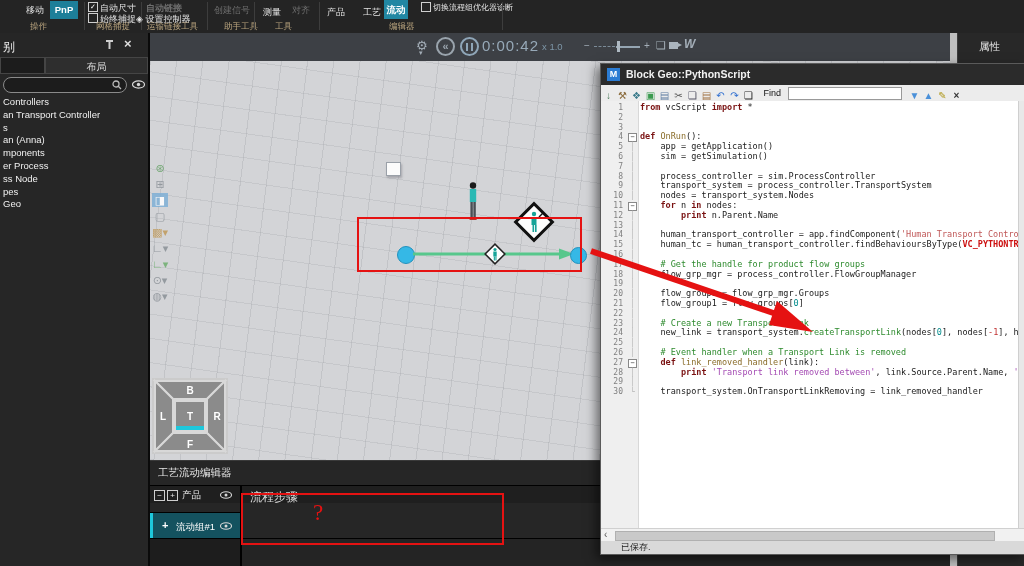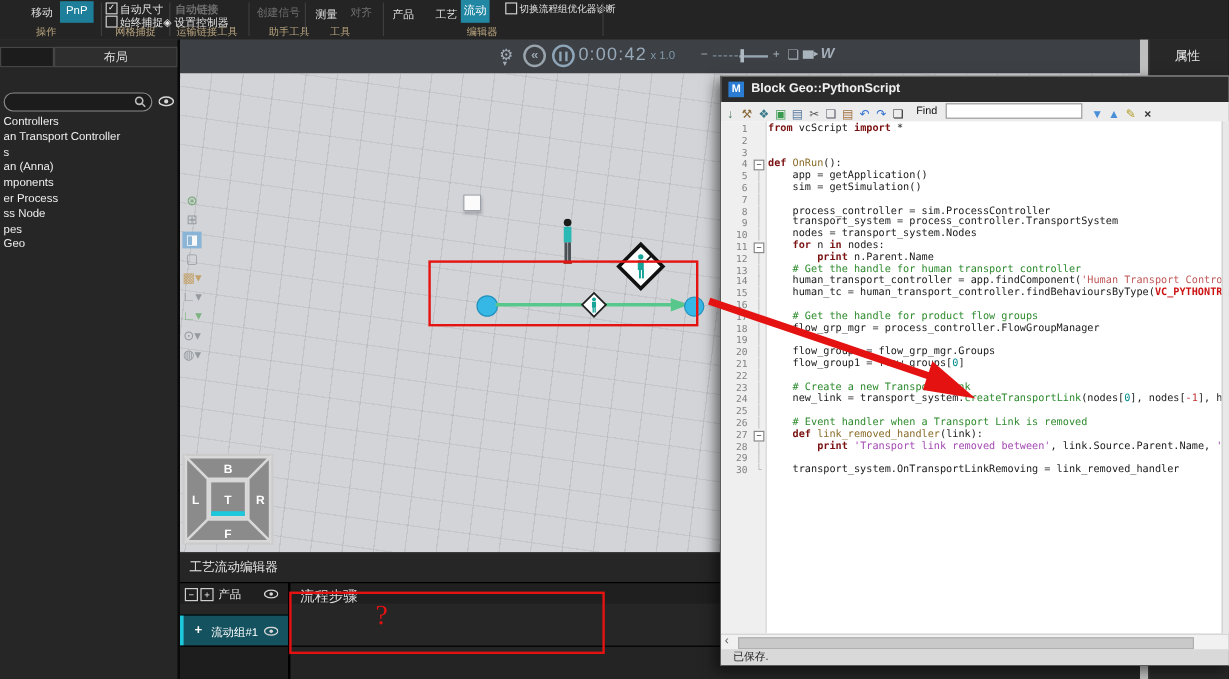--- a/index.html
+++ b/index.html
@@ -5,26 +5,26 @@
   html,body{margin:0;padding:0;background:#111;}
   #screen{position:relative;width:1024px;height:566px;overflow:hidden;
     font-family:"Liberation Sans","DejaVu Sans",sans-serif;background:#161616;}
   .abs{position:absolute;}
   
   #ribbon{left:0;top:0;width:1024px;height:33px;background:#242424;border-bottom:1px solid #3a3a3a;color:#e3e3e3;font-size:9px;}
   .rgroup-label{position:absolute;top:21px;font-size:8.5px;color:#b9a47e;}
   .rsep{position:absolute;top:2px;width:1px;height:28px;background:#3d3d3d;}
   .rbtn{position:absolute;color:#e3e3e3;}
   .rbtn.dis{color:#6f6f6f;}
-  .accentbtn{position:absolute;background:#1d7f99;color:#fff;text-align:center;font-weight:normal;}
+  .accentbtn{position:absolute;background:#1d7f99;color:#fff;text-align:center;font-weight:bold;}
   .cb{position:absolute;width:8px;height:8px;border:1px solid #cfcfcf;background:#242424;font-size:7px;line-height:8px;color:#fff;text-align:center;}
   
   #sidebar{left:0;top:33px;width:148px;height:533px;background:#262626;}
   #sb-title{left:3px;top:6px;font-size:12px;color:#ececec;}
-  .sb-tab{top:6px;height:17px;font-size:10px;color:#dcdcdc;line-height:17px;text-align:center;border:1px solid #454545;box-sizing:border-box;}
+  .sb-tab{top:24px;height:17px;font-size:10px;color:#dcdcdc;line-height:17px;text-align:center;border:1px solid #454545;box-sizing:border-box;}
   #sb-search{left:3px;top:44px;width:122px;height:14px;border:1px solid #8a8a8a;border-radius:8px;background:#1c1c1c;}
   .tree-item{height:12.8px;line-height:12.8px;color:#f0f0f0;font-size:9.5px;white-space:nowrap;cursor:default;}
   
   #divider-left{left:148px;top:33px;width:2px;height:533px;background:#0a0a0a;}
   #playbar{left:150px;top:33px;width:800px;height:28px;background:#3d4045;}
   .pb{color:#a4aeb8;}
   #vp-grid{left:150px;top:61px;width:800px;height:399px;background:#d3d4d7;
     background-image:repeating-linear-gradient(97deg,rgba(150,153,158,.28) 0 1px,transparent 1px 26px),
                      repeating-linear-gradient(8deg,rgba(150,153,158,.22) 0 1px,transparent 1px 24px);}
   .vp-ico{position:absolute;left:2px;width:16px;height:14px;font-size:11px;line-height:14px;text-align:center;opacity:.85;}
@@ -274,21 +274,21 @@
           <div class="code-line"><span class="ln">3</span><span class="fold"></span><span class="src"></span></div>
           <div class="code-line"><span class="ln">4</span><span class="fold"><span class="fbox">−</span></span><span class="src"><span class="tk-k">def</span><span class="tk-p"> </span><span class="tk-f">OnRun</span><span class="tk-p">():</span></span></div>
           <div class="code-line"><span class="ln">5</span><span class="fold">│</span><span class="src"><span class="tk-p">    app = getApplication()</span></span></div>
           <div class="code-line"><span class="ln">6</span><span class="fold">│</span><span class="src"><span class="tk-p">    sim = getSimulation()</span></span></div>
           <div class="code-line"><span class="ln">7</span><span class="fold">│</span><span class="src"></span></div>
           <div class="code-line"><span class="ln">8</span><span class="fold">│</span><span class="src"><span class="tk-p">    process_controller = sim.ProcessController</span></span></div>
           <div class="code-line"><span class="ln">9</span><span class="fold">│</span><span class="src"><span class="tk-p">    transport_system = process_controller.TransportSystem</span></span></div>
           <div class="code-line"><span class="ln">10</span><span class="fold">│</span><span class="src"><span class="tk-p">    nodes = transport_system.Nodes</span></span></div>
           <div class="code-line"><span class="ln">11</span><span class="fold"><span class="fbox">−</span></span><span class="src"><span class="tk-p">    </span><span class="tk-k">for</span><span class="tk-p"> n </span><span class="tk-k">in</span><span class="tk-p"> nodes:</span></span></div>
           <div class="code-line"><span class="ln">12</span><span class="fold">│</span><span class="src"><span class="tk-p">        </span><span class="tk-k">print</span><span class="tk-p"> n.Parent.Name</span></span></div>
-          <div class="code-line"><span class="ln">13</span><span class="fold">│</span><span class="src"><span class="tk-c">    # Get the handle for human transport controller</span></span></div>
+          <div class="code-line"><span class="ln">13</span><span class="fold">│</span></div>
           <div class="code-line"><span class="ln">14</span><span class="fold">│</span><span class="src"><span class="tk-p">    human_transport_controller = app.findComponent(</span><span class="tk-s1">'Human Transport Controll</span></span></div>
           <div class="code-line"><span class="ln">15</span><span class="fold">│</span><span class="src"><span class="tk-p">    human_tc = human_transport_controller.findBehavioursByType(</span><span class="tk-t">VC_PYTHONTRAN</span></span></div>
           <div class="code-line"><span class="ln">16</span><span class="fold">│</span><span class="src"></span></div>
           <div class="code-line"><span class="ln">17</span><span class="fold">│</span><span class="src"><span class="tk-c">    # Get the handle for product flow groups</span></span></div>
           <div class="code-line"><span class="ln">18</span><span class="fold">│</span><span class="src"><span class="tk-p">    flow_grp_mgr = process_controller.FlowGroupManager</span></span></div>
           <div class="code-line"><span class="ln">19</span><span class="fold">│</span><span class="src"></span></div>
           <div class="code-line"><span class="ln">20</span><span class="fold">│</span><span class="src"><span class="tk-p">    flow_groups = flow_grp_mgr.Groups</span></span></div>
           <div class="code-line"><span class="ln">21</span><span class="fold">│</span><span class="src"><span class="tk-p">    flow_group1 = flow_groups[</span><span class="tk-n">0</span><span class="tk-p">]</span></span></div>
           <div class="code-line"><span class="ln">22</span><span class="fold">│</span><span class="src"></span></div>
           <div class="code-line"><span class="ln">23</span><span class="fold">│</span><span class="src"><span class="tk-c">    # Create a new Transport Link</span></span></div>
@@ -300,21 +300,21 @@
           <div class="code-line"><span class="ln">29</span><span class="fold">│</span><span class="src"></span></div>
           <div class="code-line"><span class="ln">30</span><span class="fold">└</span><span class="src"><span class="tk-p">    transport_system.OnTransportLinkRemoving = link_removed_handler</span></span></div>
         </div>
     </div>
     <div id="sc-vscroll" class="abs"></div>
     <div id="sc-hscroll" class="abs">
       <span class="abs" style="left:3px;top:0px;font-size:10px;color:#555;">‹</span>
       <span class="abs" style="left:14px;top:2px;width:378px;height:8px;background:#c9c9c9;border:1px solid #b0b0b0;"></span>
     </div>
     <div id="sc-status" class="abs">
-      <span style="padding-left:10px;">已保存.</span>
+      <span style="padding-left:20px;">已保存.</span>
     </div>
   </div>
 
   <div class="abs ann redrect" style="left:357px;top:217px;width:221px;height:51px;"></div>
   <div class="abs ann redrect" style="left:241px;top:493px;width:259px;height:48px;"></div>
   <div class="abs ann" style="left:313px;top:500px;font-size:23px;color:#e51212;font-family:'Liberation Serif','DejaVu Serif',serif;">?</div>
   <svg class="abs ann" style="left:585px;top:243px;" width="240" height="100">
     <line x1="6" y1="8" x2="200" y2="74" stroke="#e51212" stroke-width="6"></line>
     <polygon points="192,58 228,89 184,82" fill="#e51212"></polygon>
   </svg>

